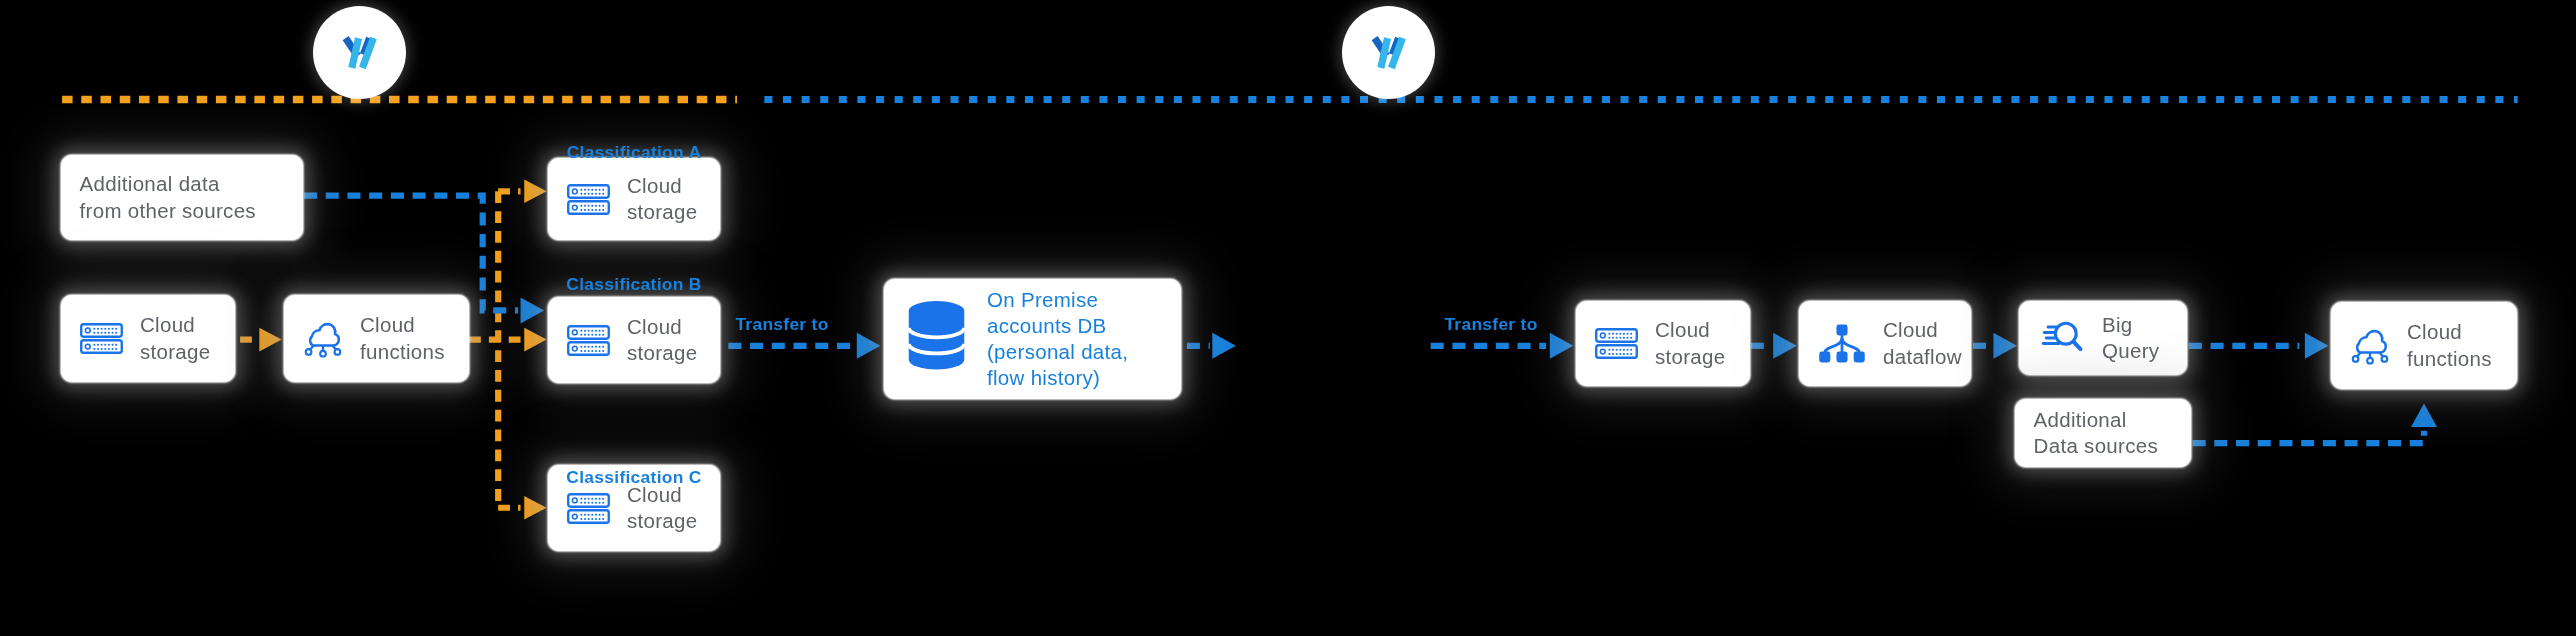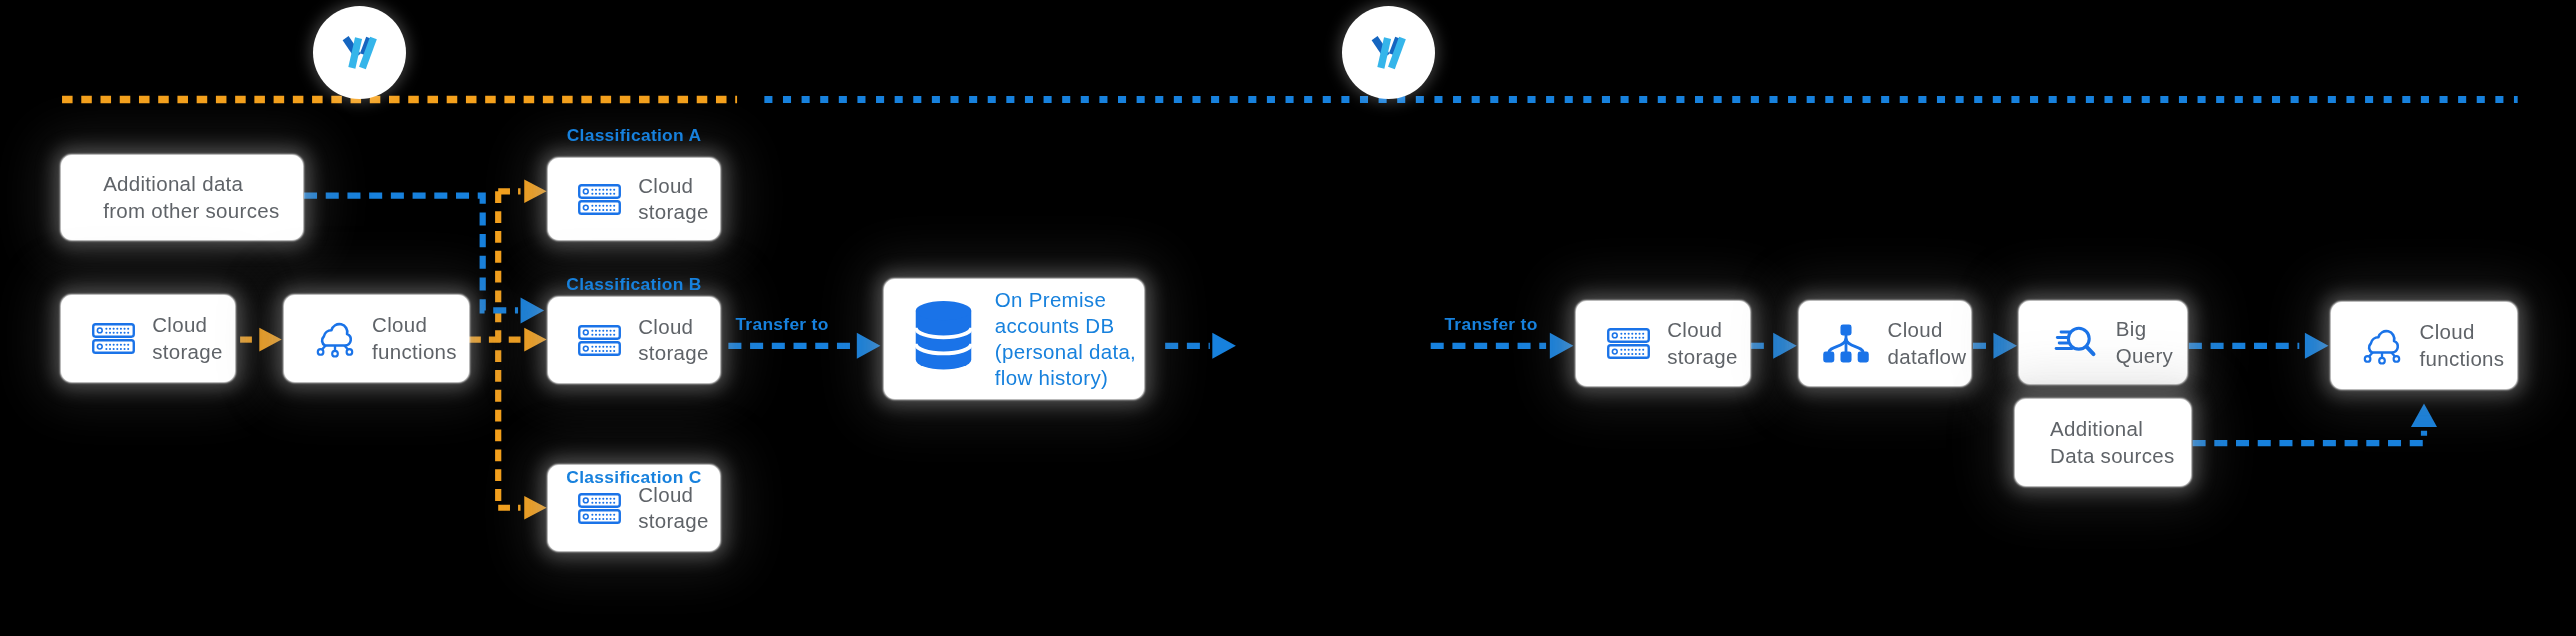--- a/index.html
+++ b/index.html
@@ -16,47 +16,46 @@
   }
   #logo-left{left:313px;top:6.2px;}
   #logo-right{left:1342px;top:6.2px;}
   
   .node{
     position:absolute;background:#fff;border-radius:11.2px;
     display:flex;align-items:center;gap:17.4px;padding-left:18.6px;box-sizing:border-box;
     box-shadow:0 0 1.9px 0.6px rgba(255,255,255,.85),
                0 0 18.6px 6.2px rgba(190,190,190,.34),
                0 0 50px 21px rgba(120,120,120,.20);
-    justify-content:center;
   }
   .node.centered{justify-content:center;padding-left:0;}
   .nlabel{
     color:#5f6368;font-size:20.5px;line-height:1.28;white-space:pre-line;
     letter-spacing:0.3px;
   }
   .nlabel.blue{color:#1781dd;}
   #n-add-data{left:61px;top:155px;width:242px;height:85px;}
   #n-stor-l{left:61px;top:295px;width:174px;height:87px;}
   #n-func-l{left:284px;top:295px;width:185px;height:87px;}
   #n-class-a{left:548px;top:158px;width:172px;height:82px;}
   #n-class-b{left:548px;top:297px;width:172px;height:86px;}
   #n-class-c{left:548px;top:465px;width:172px;height:86px;}
-  #n-db{left:884px;top:279px;width:260px;height:120px;}
+  #n-db{left:884px;top:279px;width:297px;height:120px;}
   #n-extract{left:1238px;top:301px;width:191px;height:85px;}
   #n-stor-r{left:1576px;top:301px;width:174px;height:85px;}
   #n-dataflow{left:1799px;top:301px;width:172px;height:85px;}
-  #n-bq{left:2019px;top:301px;width:168px;height:83px;}
-  #n-add-src{left:2015px;top:399px;width:176px;height:87px;}
+  #n-bq{left:2019px;top:301px;width:168px;height:74px;}
+  #n-add-src{left:2015px;top:399px;width:176px;height:68px;}
   #n-func-r{left:2331px;top:302px;width:186px;height:87px;}
   
   .cls-title{
     position:absolute;width:172px;left:548px;text-align:center;
     color:#1781dd;font-size:17.4px;font-weight:bold;letter-spacing:0.3px;z-index:3;
   }
-  #t-class-a{top:125px;}
+  #t-class-a{top:142px;}
   #t-class-b{top:274px;}
   #t-class-c{top:443px;margin-top:24px;}
   .edge-label{
     position:absolute;color:#1781dd;font-size:17.4px;font-weight:bold;
     text-align:center;letter-spacing:0.3px;z-index:3;white-space:pre-line;
   }
   #t-transfer-1{left:720px;top:314px;width:124px;}
   #t-transfer-2{left:1429px;top:314px;width:124px;}
   #t-update{left:2331px;top:263px;width:186px;line-height:1.22;}
   .icon{display:flex;align-items:center;justify-content:center;flex:0 0 auto;}

